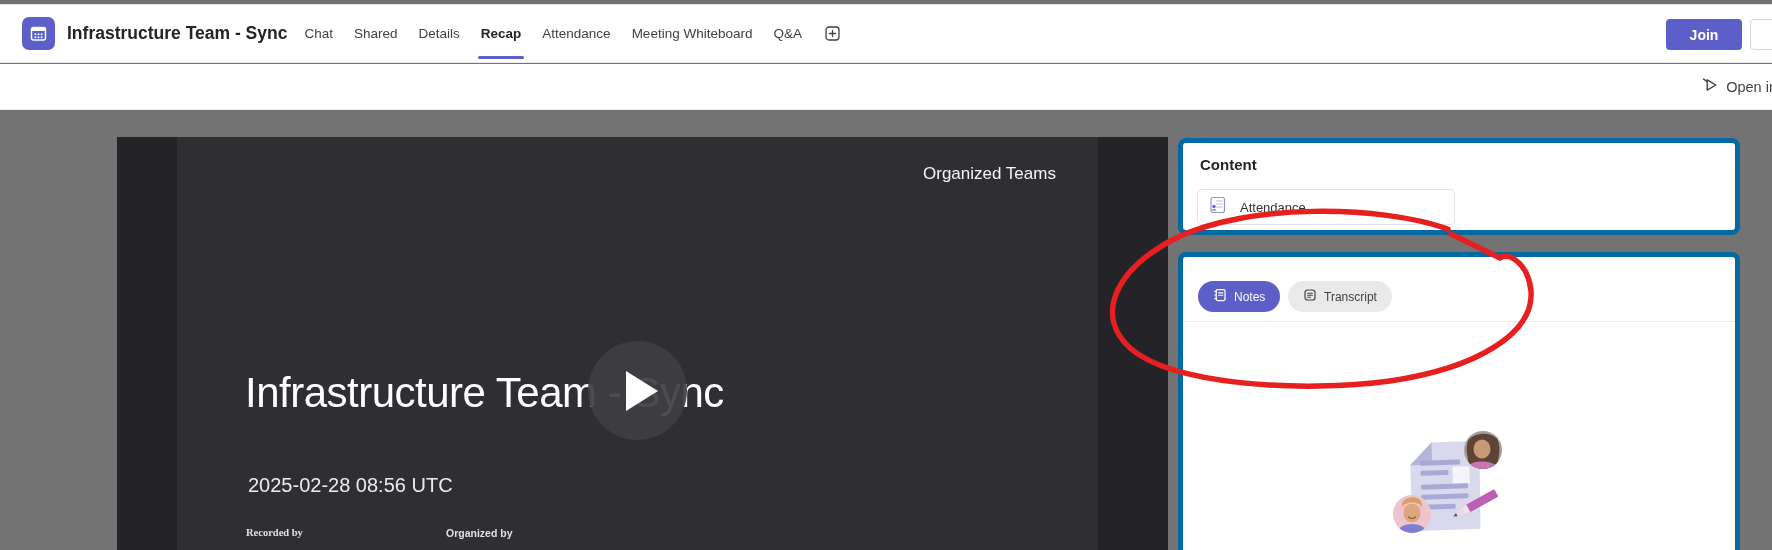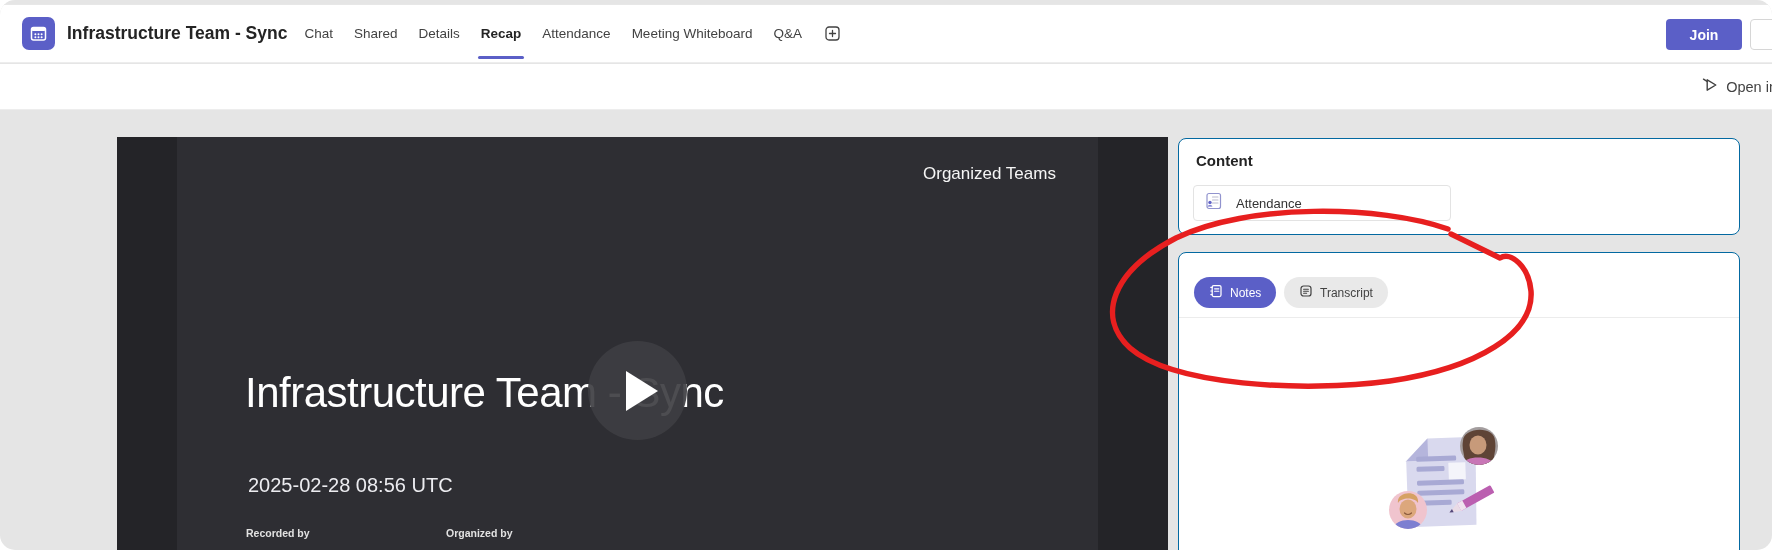--- a/index.html
+++ b/index.html
@@ -1,17 +1,17 @@
 <!DOCTYPE html>
 <html style="--accent: #5b5fc7; --annotation: #e71f1f; --video-bg: #2e2e33; --video-rail: #242428;"><head>
 <meta charset="utf-8">
 <style>
   html,body{margin:0;padding:0;background:#fff;}
   *{box-sizing:border-box;font-family:"Liberation Sans",sans-serif;}
-  #stage{position:relative;width:1772px;height:550px;background:#e5e5e5;overflow:hidden;border-radius:15px;}
+  #stage{position:relative;width:1772px;height:550px;background:#737373;overflow:hidden;}
 
   
   #topline{position:absolute;top:4px;left:0;width:100%;height:1px;background:#e7e7e7;}
   #header{position:absolute;top:5px;left:0;width:100%;height:58px;background:#fff;border-bottom:1px solid #ededed;display:flex;align-items:center;padding-left:22px;}
   .teams-icon{width:33px;height:33px;border-radius:7px;background:var(--accent);display:flex;align-items:center;justify-content:center;flex:0 0 auto;}
   .title{font-size:17.5px;font-weight:bold;color:#242424;margin-left:12px;white-space:nowrap;}
   .tabs{display:flex;align-items:center;height:100%;margin-left:17px;gap:21px;}
   .tab{position:relative;height:100%;display:flex;align-items:center;font-size:13.5px;color:#424242;cursor:pointer;white-space:nowrap;}
   .tab.active{font-weight:bold;color:#242424;}
   .tab.active::after{content:"";position:absolute;left:-3px;right:-3px;bottom:3px;height:3.5px;border-radius:3px;background:var(--accent);}
@@ -27,25 +27,25 @@
   
   #video{position:absolute;left:117px;top:137px;width:1051px;height:430px;background:var(--video-bg);overflow:hidden;cursor:pointer;}
   .rail-left{position:absolute;left:0;top:0;width:60px;height:100%;background:var(--video-rail);}
   .rail-right{position:absolute;right:0;top:0;width:70px;height:100%;background:var(--video-rail);}
   .watermark{position:absolute;left:806px;top:27px;font-size:17px;color:#f5f5f5;}
   .vtitle{position:absolute;left:128px;top:232px;font-size:42px;font-weight:400;color:#fff;letter-spacing:-.5px;white-space:nowrap;}
   .play-btn{position:absolute;left:471px;top:204px;width:99px;height:99px;border-radius:50%;background:rgba(62,62,66,.92);display:flex;align-items:center;justify-content:center;cursor:pointer;}
   .play-btn svg{margin-left:8px;}
   .vdate{position:absolute;left:131px;top:337px;font-size:20px;color:#ececf0;}
   .byline{position:absolute;top:390px;font-size:10.5px;font-weight:bold;color:#e2e2e2;}
-  .byline.rec{left:129px;}
+  .byline.rec{left:129px;font-family:Liberation Serif, serif;}
   .byline.org{left:329px;}
 
   
-  .card{position:absolute;left:1178px;width:562px;background:#fff;border:1px solid #0369a1;border-radius:8px;}
+  .card{position:absolute;left:1178px;width:562px;background:#fff;border:5px solid #0369a1;border-radius:8px;}
   #card-content{top:138px;height:97px;}
   .content-title{position:absolute;left:17px;top:13px;font-size:15px;font-weight:bold;color:#242424;}
   .att-box{position:absolute;left:14px;top:46px;width:258px;height:36px;border:1px solid #e3e3e3;border-radius:4px;display:flex;align-items:center;gap:12px;padding-left:10px;cursor:pointer;background:#fff;}
   .att-label{font-size:13px;color:#333;}
   #card-notes{top:252px;height:320px;}
   .pill{position:absolute;top:24px;height:31px;border-radius:16px;display:flex;align-items:center;gap:7px;padding:0 15px;font-size:12px;cursor:pointer;}
   .pill.notes{left:15px;background:var(--accent);color:#fff;}
   .pill.transcript{left:105px;background:#e9e9e9;color:#424242;}
   .card-divider{position:absolute;left:0;right:0;top:64px;height:1px;background:#ececec;}
   .illustration{position:absolute;left:208px;top:170px;}

